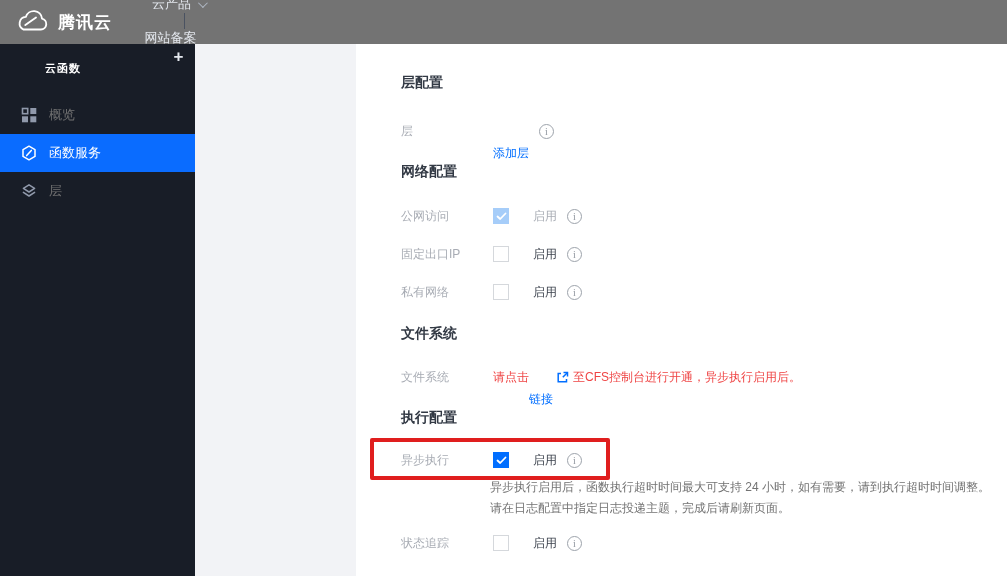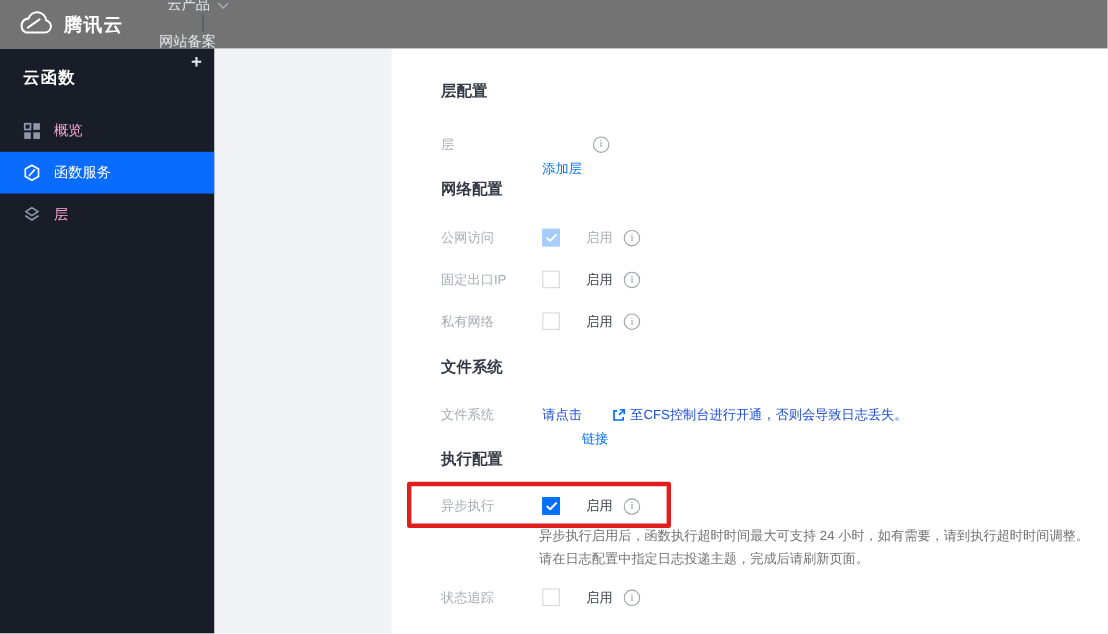--- a/index.html
+++ b/index.html
@@ -15,37 +15,37 @@
   .topnav { display:flex; align-items:center; margin-left:24px;flex-direction:column; }
   .topnav-item { color:#e3e7ed; font-size:13px; cursor:pointer; display:flex; align-items:center; }
   .topnav-item + .topnav-item { margin-left:16px; }
   .chev { display:inline-block; width:7px; height:7px; border-right:1.5px solid #aeb6c2;
           border-bottom:1.5px solid #aeb6c2; transform:rotate(45deg) translateY(-2px); margin-left:7px; }
   .topnav-divider { width:1px; height:16px; background:#4a5261; margin-left:28px; }
   .plus { font-size:17px; font-weight:bold; color:#e3e7ed; }
 
   
   .sidebar { position:absolute; top:44px; left:0; width:195px; height:532px; background:#181d27; }
-  .sidebar-title { color:#ffffff; font-size:15px; font-weight:bold; padding:17px 0 0 21px; letter-spacing:1px; }
+  .sidebar-title { color:#ffffff; font-size:11px; font-weight:bold; padding:17px 0 0 21px; letter-spacing:1px;margin-left:24px; }
   .side-menu { margin-top:20px; }
   .side-item { height:38px; display:flex; align-items:center; padding-left:21px; cursor:pointer;
-               color:#f9a8d4; font-size:13px; }
+               color:#737373; font-size:13px; }
   .side-item .sicon { width:16px; height:16px; margin-right:12px; flex:0 0 16px; }
   .side-item.active { background:#0a6cff; color:#ffffff; }
 
   
   .subpanel { position:absolute; top:44px; left:195px; width:161px; height:532px; background:#f2f3f6; }
 
   
   .content { position:absolute; top:44px; left:372px; width:651px; height:429px; background:#ffffff; }
   .sec-heading { position:absolute; left:29px; font-size:14px; font-weight:bold; color:#333a45; line-height:20px; }
   .form-row { position:absolute; left:29px; height:20px; display:flex; align-items:center; font-size:12px; }
   .flabel { width:92px; color:#a8acb4; }
   .link { color:#006eff; cursor:pointer;margin-top:44px; }
-  .rowtext { color:#1d4ed8; }
+  .rowtext { color:#ef4444; }
   .enable { color:#3c424d; margin-left:24px; }
   .enable.dim { color:#a8acb4; }
 
   .cb { width:16px; height:16px; border:1px solid #d5d8dc; background:#ffffff; display:inline-flex;
         align-items:center; justify-content:center; cursor:pointer; flex:0 0 16px; }
   .cb.checked { background:#006eff; border-color:#006eff; }
   .cb.checked-disabled { background:#a6cdf9; border-color:#a6cdf9; }
   .cb svg { display:block; }
 
   .info { width:15px; height:15px; border:1px solid #9da3ab; border-radius:50%; margin-left:10px;
@@ -164,21 +164,21 @@
 
   <div class="form-row" style="top:323px">
     <span class="flabel">文件系统</span>
     <span class="rowtext">请点击</span>
     <span class="link">链接</span>
     <svg class="ext-ico" viewBox="0 0 13 13" fill="none">
       <path d="M5 2.5H2.2v8.3h8.3V8" stroke="#006eff" stroke-width="1.5"></path>
       <path d="M7.5 1.5h4v4" stroke="#006eff" stroke-width="1.5"></path>
       <path d="M11.3 1.7 6.8 6.2" stroke="#006eff" stroke-width="1.5"></path>
     </svg>
-    <span class="rowtext">至CFS控制台进行开通，否则会导致日志丢失。</span>
+    <span class="rowtext">至CFS控制台进行开通，异步执行启用后。</span>
   </div>
 
   <div class="sec-heading" style="top:363px">执行配置</div>
 
   <div class="form-row" style="top:406px">
     <span class="flabel">异步执行</span>
     <span class="cb checked">
       <svg width="11" height="9" viewBox="0 0 11 9">
         <polyline points="1.5,4.5 4.2,7 9.5,1.5" fill="none" stroke="#ffffff" stroke-width="1.8" stroke-linecap="round" stroke-linejoin="round"></polyline>
       </svg>

